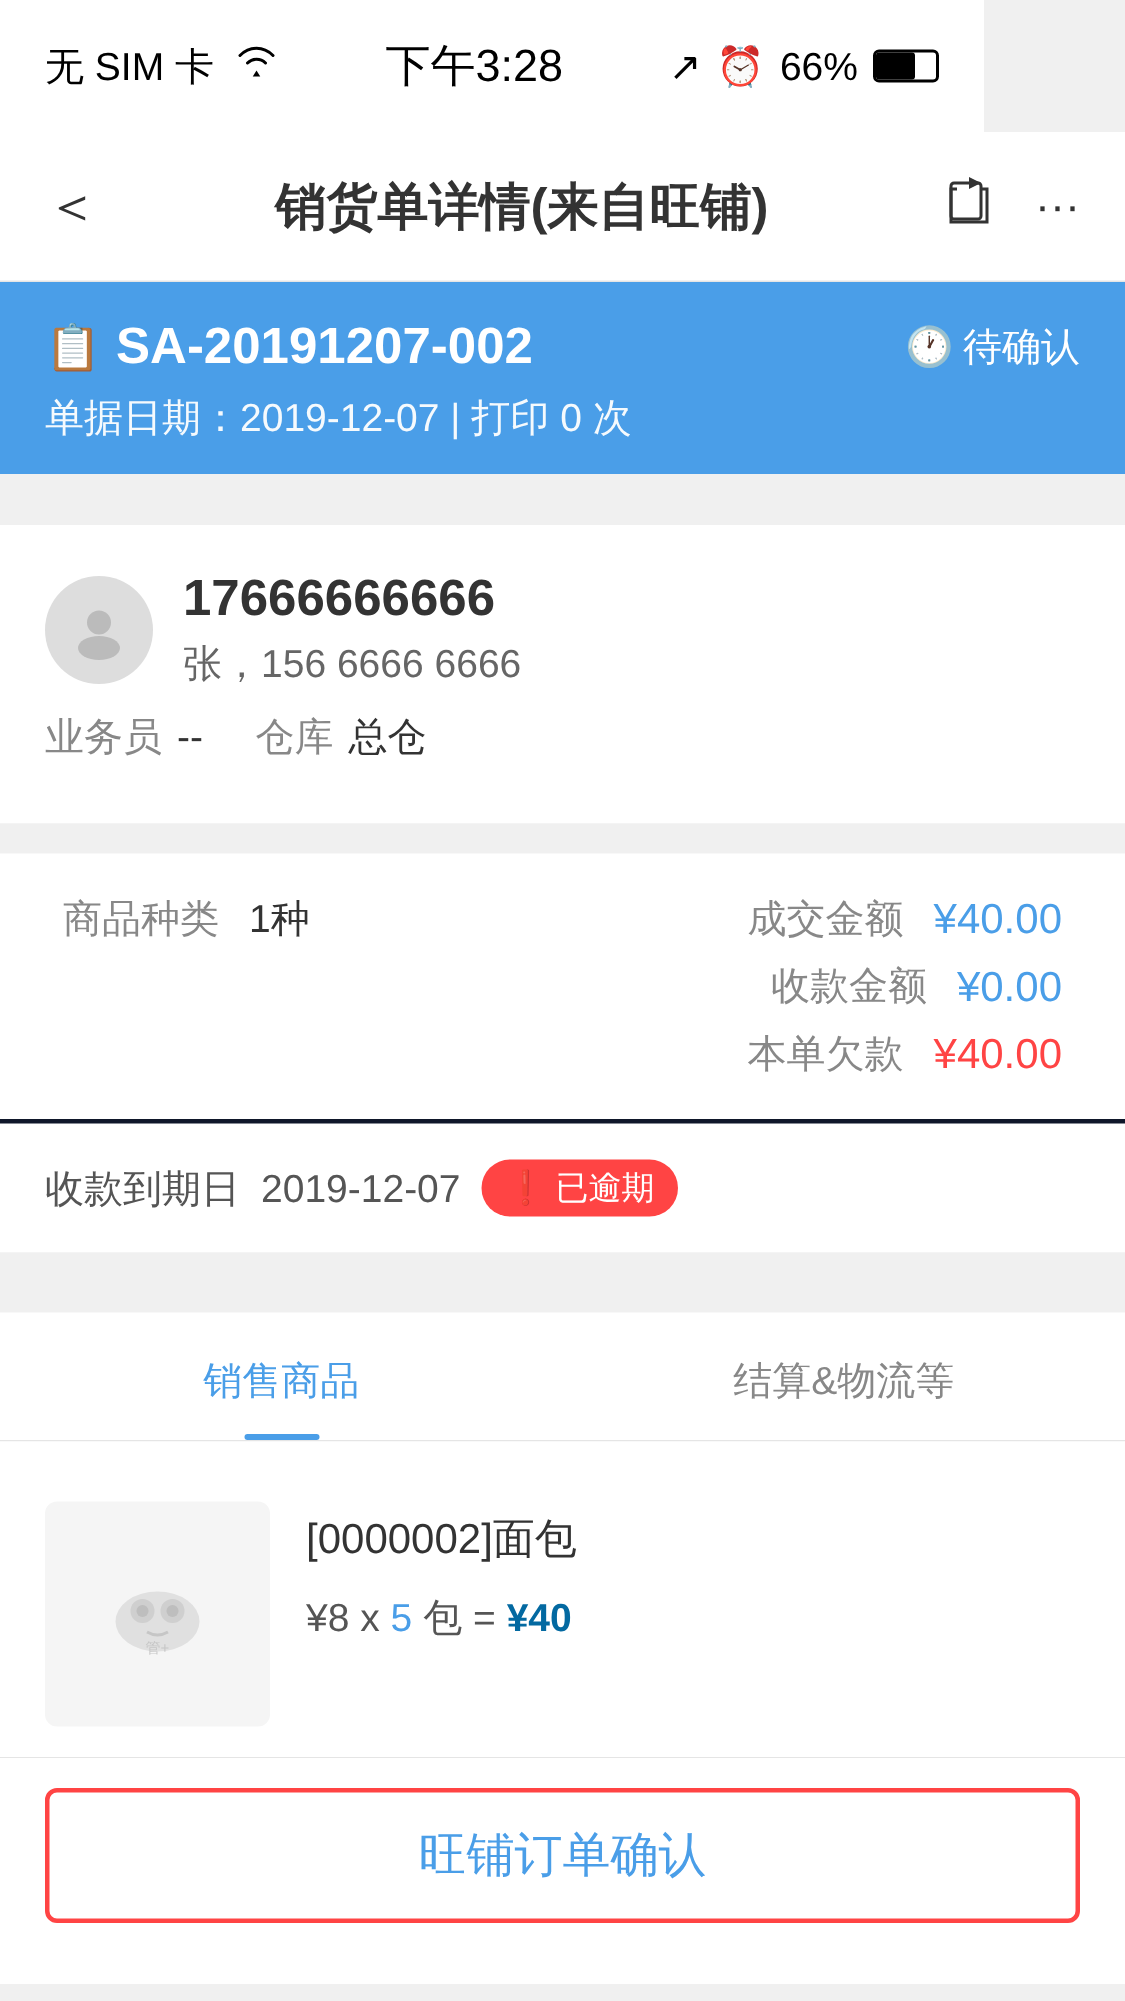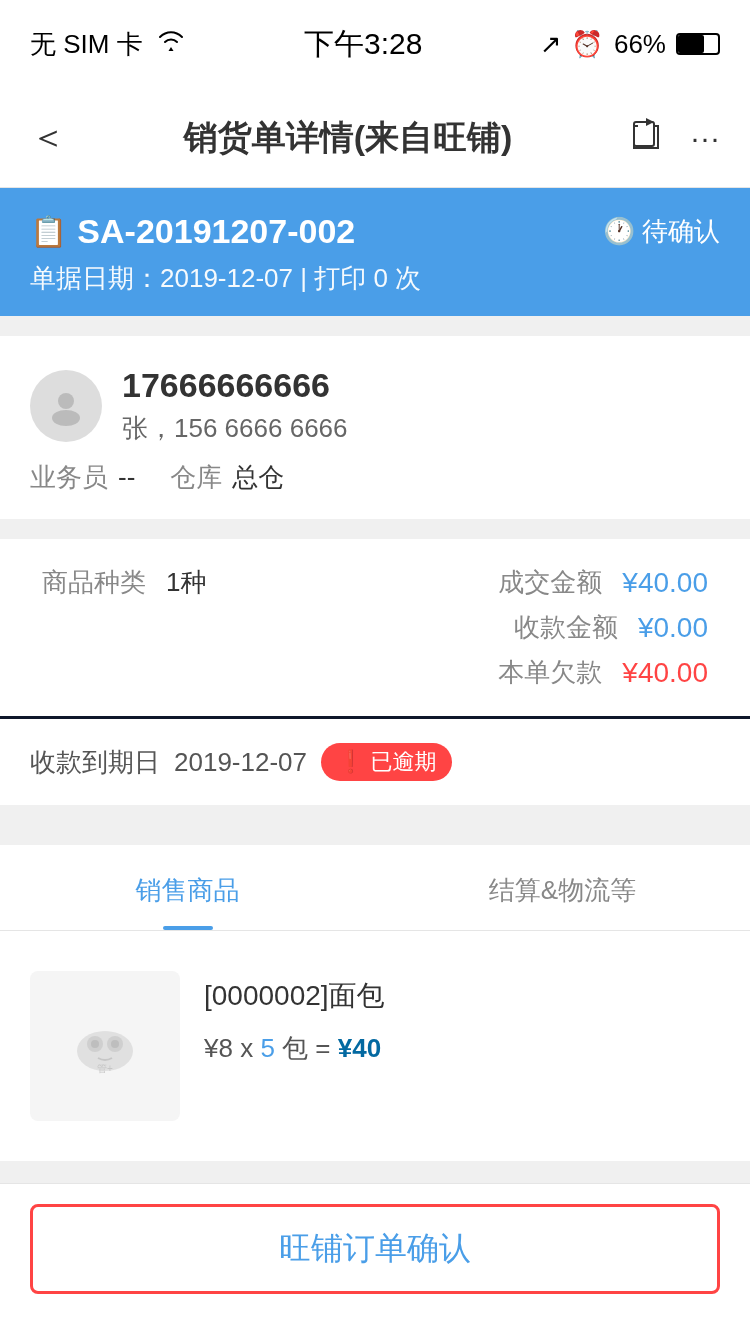--- a/index.html
+++ b/index.html
@@ -8,21 +8,21 @@
       width: 750px;
       min-height: 1334px;
       font-family: -apple-system, "PingFang SC", "Helvetica Neue", Arial, sans-serif;
       background: #f0f0f0;
       font-size: 28px;
       color: #333;
     }
 
     
     .status-bar {
-      width: 750px;
+      width: 656px;
       height: 88px;
       background: #fff;
       display: flex;
       align-items: center;
       justify-content: space-between;
       padding: 0 30px;
       font-size: 26px;
       color: #000;
     }
     .status-left { display: flex; align-items: center; gap: 12px; }
@@ -109,22 +109,22 @@
     }
     .header-date {
       color: #fff;
       font-size: 26px;
       opacity: 0.95;
     }
 
     
     .customer-section {
       background: #fff;
-      padding: 30px 30px 24px;
-      margin-top: 20px;
+      padding: 30px 30px 40px;
+      margin-top: 34px;
     }
     .customer-row {
       display: flex;
       align-items: center;
       gap: 20px;
       margin-bottom: 14px;
     }
     .customer-avatar {
       width: 72px;
       height: 72px;
@@ -302,21 +302,21 @@
 
     
     .empty-area {
       background: #f0f0f0;
       height: 200px;
     }
 
     
     .bottom-bar {
       position: fixed;
-      bottom: 0;
+      bottom: 12px;
       left: 0;
       width: 750px;
       background: #fff;
       padding: 20px 30px 40px;
       border-top: 1px solid #e5e5e5;
     }
     .confirm-btn {
       width: 100%;
       height: 90px;
       border: 3px solid #FF4444;

